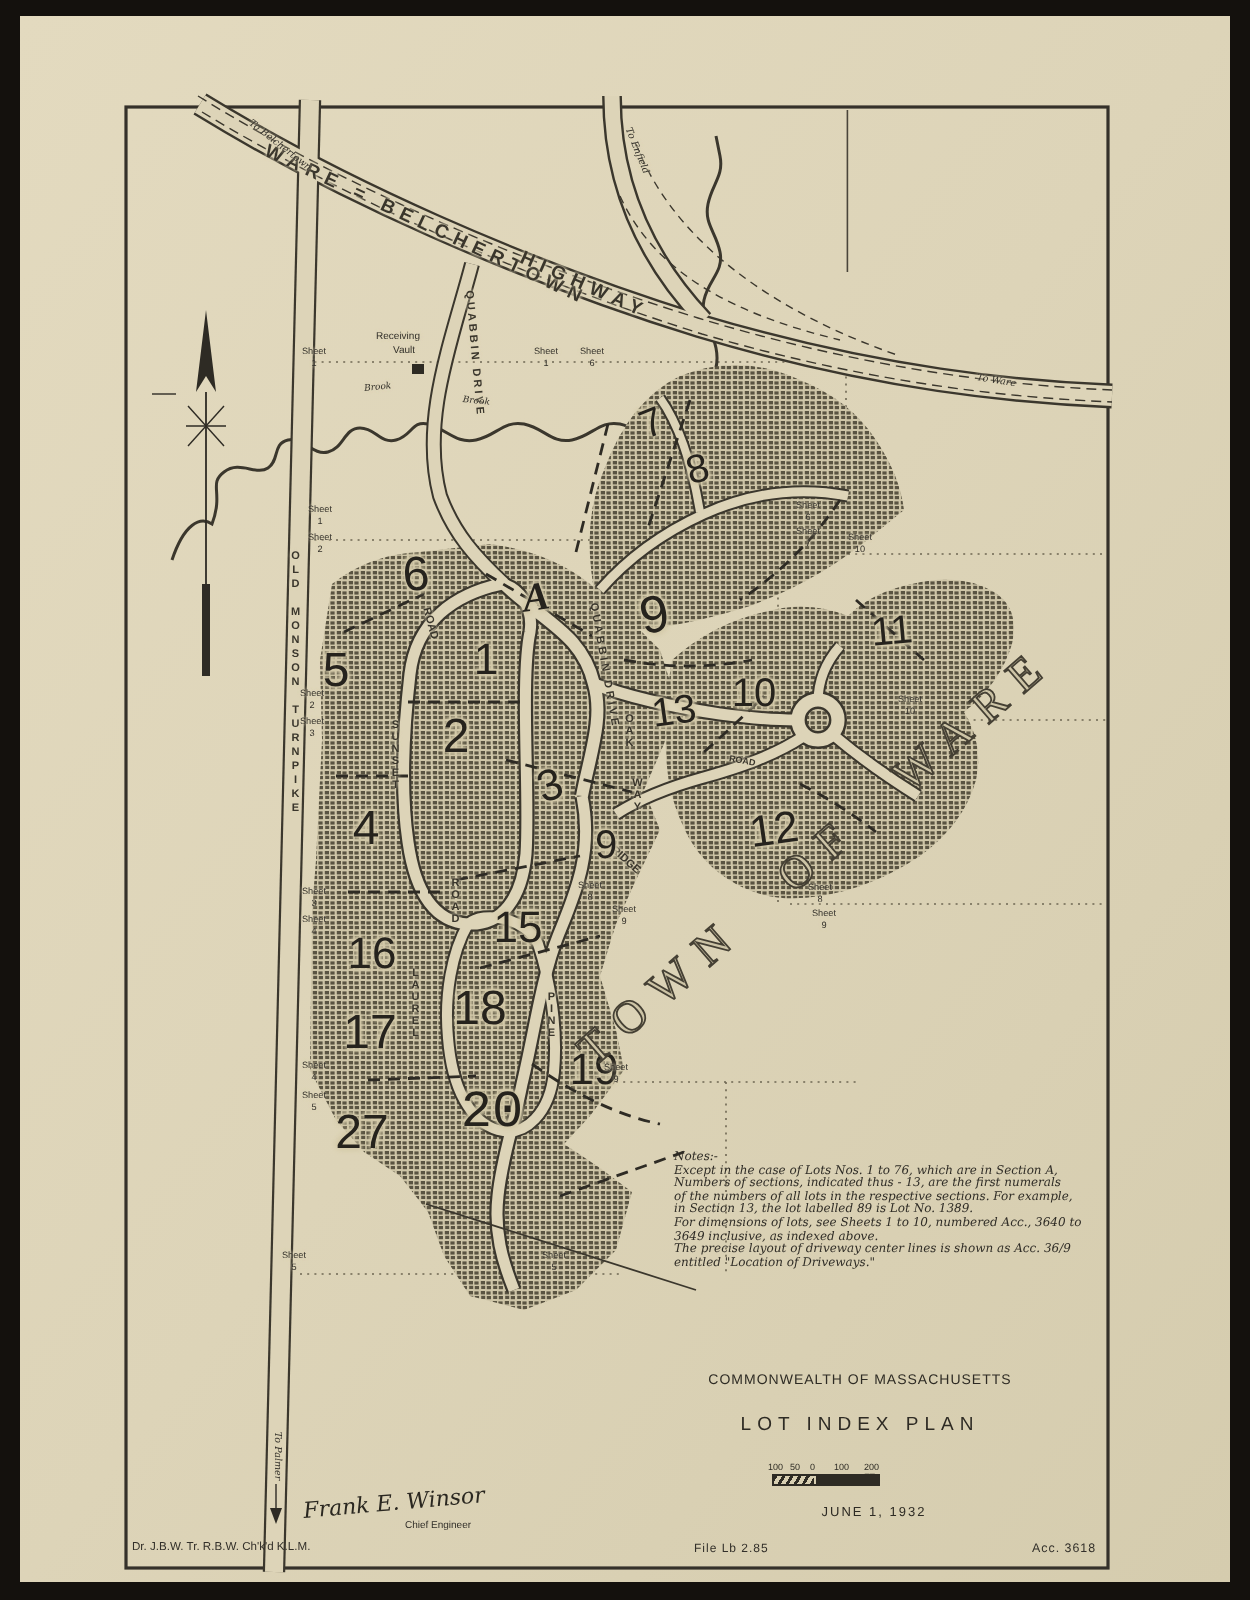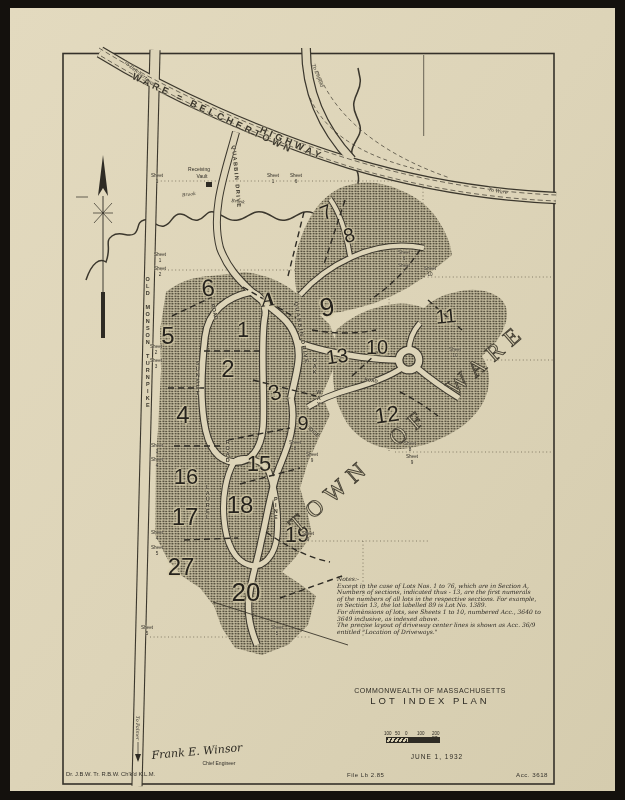--- a/index.html
+++ b/index.html
@@ -19,21 +19,21 @@
   .town{position:absolute;left:408px;top:428px;font-family:"Liberation Serif",serif;
         font-size:23px;letter-spacing:8px;word-spacing:18px;color:#cdc4a6;
         -webkit-text-stroke:0.9px #454034;transform:translate(-50%,-50%) rotate(-41deg);white-space:nowrap;}
   #notes{position:absolute;left:337px;top:576px;width:216px;font-family:"DejaVu Serif",serif;
          font-style:italic;font-size:6px;line-height:1.1;white-space:pre-line;color:#2f2c26;}
   #title-block{position:absolute;left:430px;top:687px;transform:translateX(-50%);
                text-align:center;color:#2e2b24;white-space:nowrap;}
   .tb1{font-size:7px;letter-spacing:.5px;}
   .tb2{font-size:10px;letter-spacing:.7px;font-weight:bold;margin-top:1px;}
   .tb3{font-size:15.5px;letter-spacing:1.5px;font-weight:bold;margin-top:1px;}
-  .tb4{font-size:9.5px;letter-spacing:3px;margin-top:1px;}
+  .tb4{font-size:9.5px;letter-spacing:3px;margin-top:13px;}
   #scalebar{position:absolute;left:384px;top:731px;width:62px;height:12px;font-size:4.5px;color:#2e2b24;}
   #scalebar .lab{position:absolute;top:0;}
   #scalebar .bar{position:absolute;left:2px;top:6px;width:52px;height:3.5px;border:0.5px solid #2e2b24;
                  background:#d8cfb2;}
   #scalebar .hatch{position:absolute;left:0;top:0;height:100%;width:20px;
                    background:repeating-linear-gradient(120deg,#2e2b24 0 1.5px,#d8cfb2 1.5px 3.5px);}
   #scalebar .solid{position:absolute;right:0;top:0;height:100%;width:31px;background:#2e2b24;}
   #date-label{position:absolute;left:437px;top:753px;transform:translateX(-50%);
               font-size:6.5px;letter-spacing:1px;color:#2e2b24;}
   #signature{position:absolute;left:197px;top:745px;transform:translate(-50%,0) rotate(-5deg);
@@ -226,21 +226,21 @@
       <div class="section-num" style="left: 446px; top: 316px; font-size: 20px; transform: translate(-50%, -50%) rotate(-5deg);">11</div>
       <div class="section-num" style="left: 183px; top: 415px; font-size: 24px; transform: translate(-50%, -50%);">4</div>
       <div class="section-num" style="left: 303px; top: 423px; font-size: 20px; transform: translate(-50%, -50%);">9</div>
       <div class="section-num" style="left: 387px; top: 415px; font-size: 22px; transform: translate(-50%, -50%) rotate(-8deg);">12</div>
       <div class="section-num" style="left: 186px; top: 477px; font-size: 22px; transform: translate(-50%, -50%);">16</div>
       <div class="section-num" style="left: 259px; top: 464px; font-size: 22px; transform: translate(-50%, -50%);">15</div>
       <div class="section-num" style="left: 185px; top: 517px; font-size: 24px; transform: translate(-50%, -50%);">17</div>
       <div class="section-num" style="left: 240px; top: 505px; font-size: 24px; transform: translate(-50%, -50%);">18</div>
       <div class="section-num" style="left: 297px; top: 535px; font-size: 22px; transform: translate(-50%, -50%);">19</div>
       <div class="section-num" style="left: 181px; top: 567px; font-size: 24px; transform: translate(-50%, -50%);">27</div>
-      <div class="section-num" style="left: 246px; top: 592px; font-size: 26px; transform: translate(-50%, -50%);">20</div>
+      <div class="section-num" style="left: 246px; top: 556px; font-size: 26px; transform: translate(-50%, -50%); font-family: Liberation Mono, monospace;">20</div>
     </div>
 <div id="dyn-sheets">
       <div class="sheet" style="left: 157px; top: 173px;">Sheet<br>1</div>
       <div class="sheet" style="left: 273px; top: 173px;">Sheet<br>1</div>
       <div class="sheet" style="left: 296px; top: 173px;">Sheet<br>6</div>
       <div class="sheet" style="left: 160px; top: 252px;">Sheet<br>1</div>
       <div class="sheet" style="left: 160px; top: 266px;">Sheet<br>2</div>
       <div class="sheet" style="left: 156px; top: 344px;">Sheet<br>2</div>
       <div class="sheet" style="left: 156px; top: 358px;">Sheet<br>3</div>
       <div class="sheet" style="left: 157px; top: 443px;">Sheet<br>3</div>

